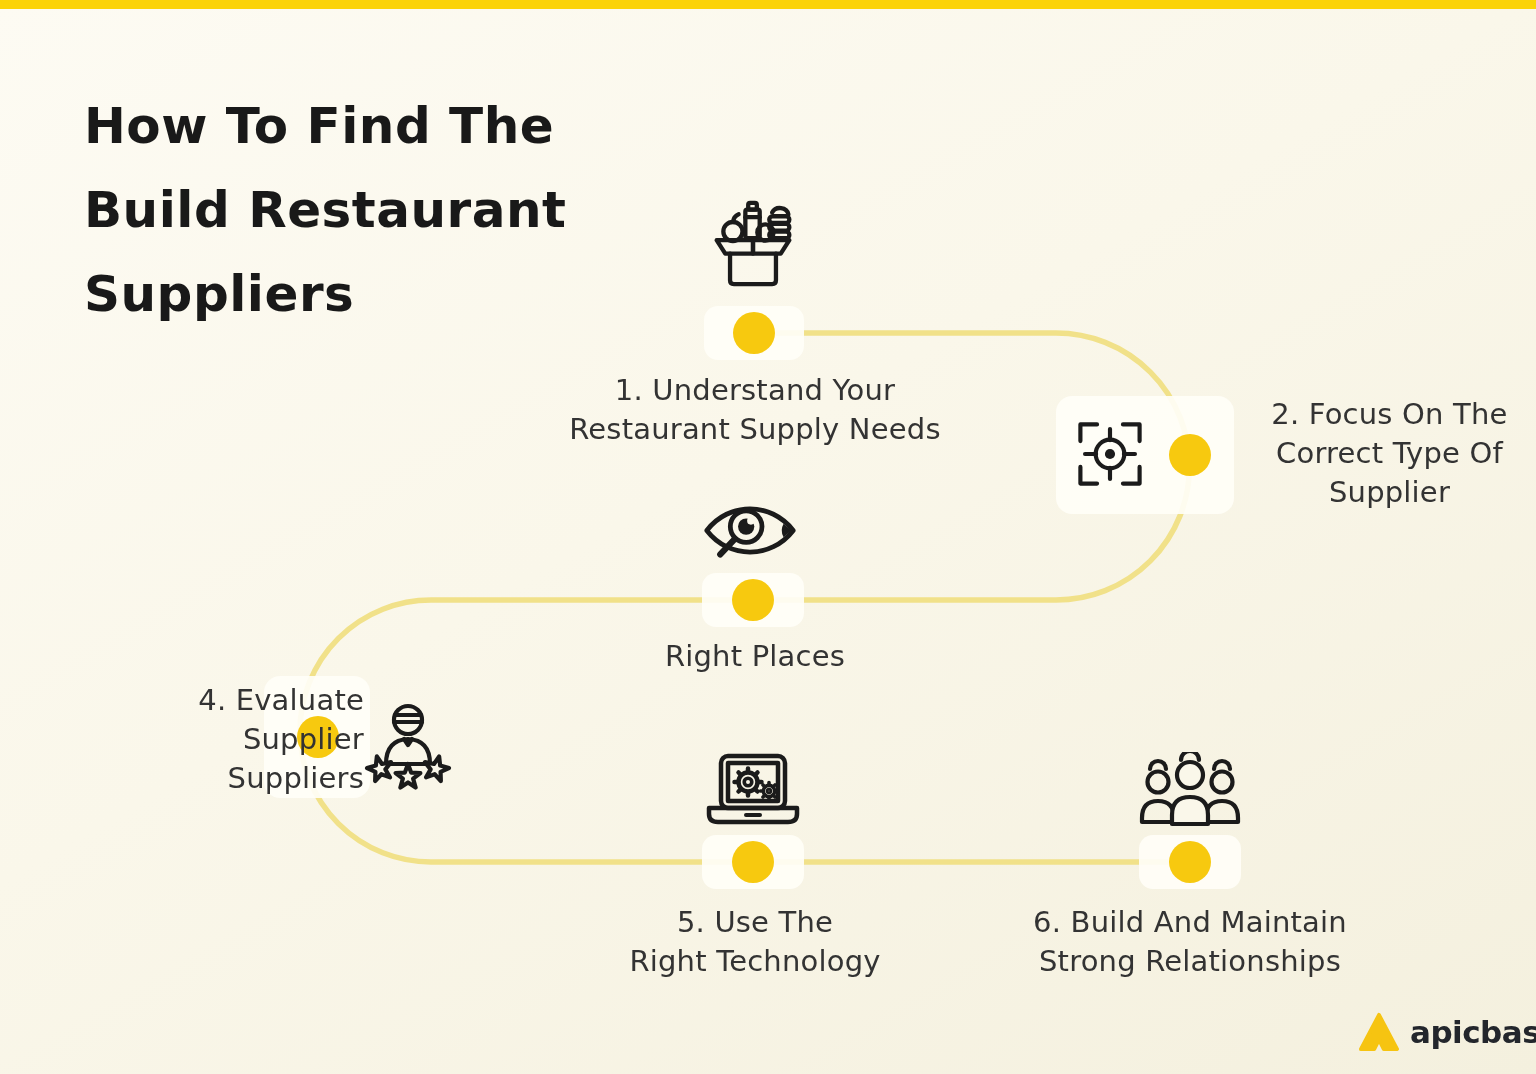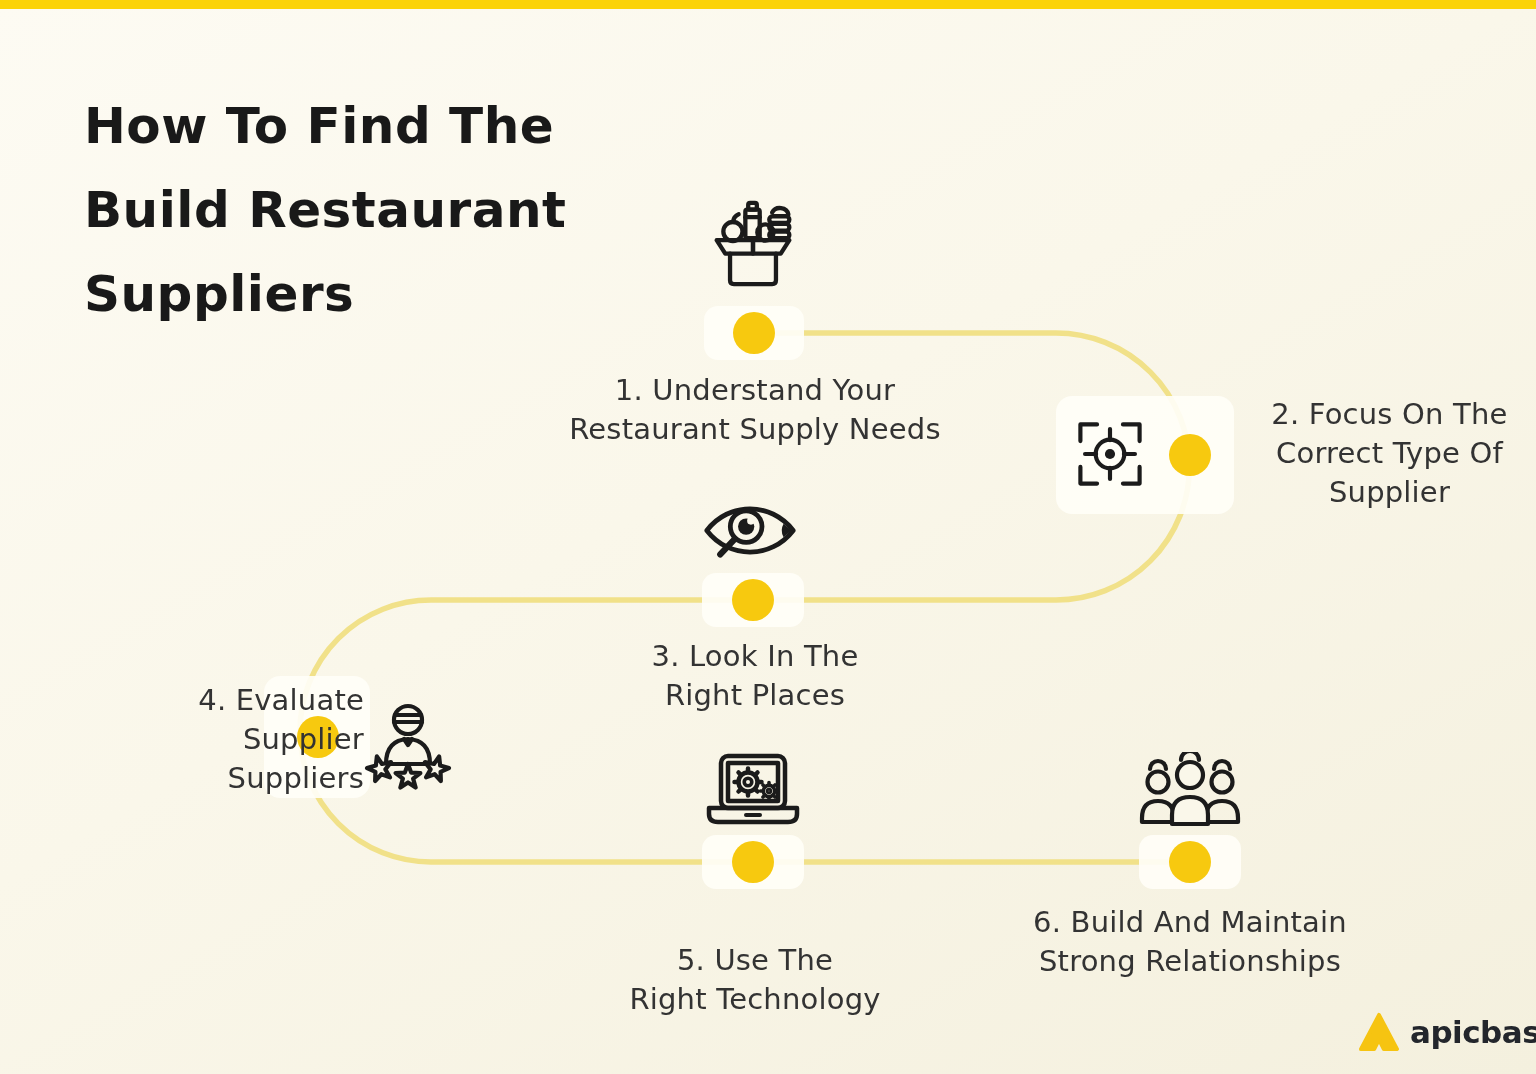--- a/index.html
+++ b/index.html
@@ -21,21 +21,21 @@
   .step-label{
     position:absolute;font-size:29px;line-height:39px;color:var(--step-color,#333333);
     font-weight:500;letter-spacing:0.2px;
   }
   .step-label div{white-space:nowrap;}
   .center{text-align:center;}
   .s1{left:505px;top:371px;width:500px;}
   .s2{left:1247px;top:395px;width:285px;text-align:center;}
   .s3{left:555px;top:637px;width:400px;}
   .s4{left:104px;top:681px;width:260px;text-align:right;}
-  .s5{left:555px;top:941px;width:400px;}
+  .s5{left:555px;top:903px;width:400px;}
   .s6{left:990px;top:903px;width:400px;}
   .logo{
     position:absolute;left:1358px;top:1012px;display:flex;align-items:center;gap:10px;
   }
   .logo-text{font-size:31px;font-weight:bold;color:#23262C;letter-spacing:-0.5px;}
 </style>
 </head>
 <body>
 
 <div class="canvas">
@@ -165,21 +165,20 @@
     <div>Restaurant Supply Needs</div>
   </div>
 
   <div class="step-label s2">
     <div>2. Focus On The</div>
     <div>Correct Type Of</div>
     <div>Supplier</div>
   </div>
 
   <div class="step-label center s3">
-    <div>3. Look In The</div>
     <div>Right Places</div>
   </div>
 
   <div class="step-label s4">
     <div>4. Evaluate</div>
     <div>Supplier</div>
     <div>Suppliers</div>
   </div>
 
   <div class="step-label center s5">

